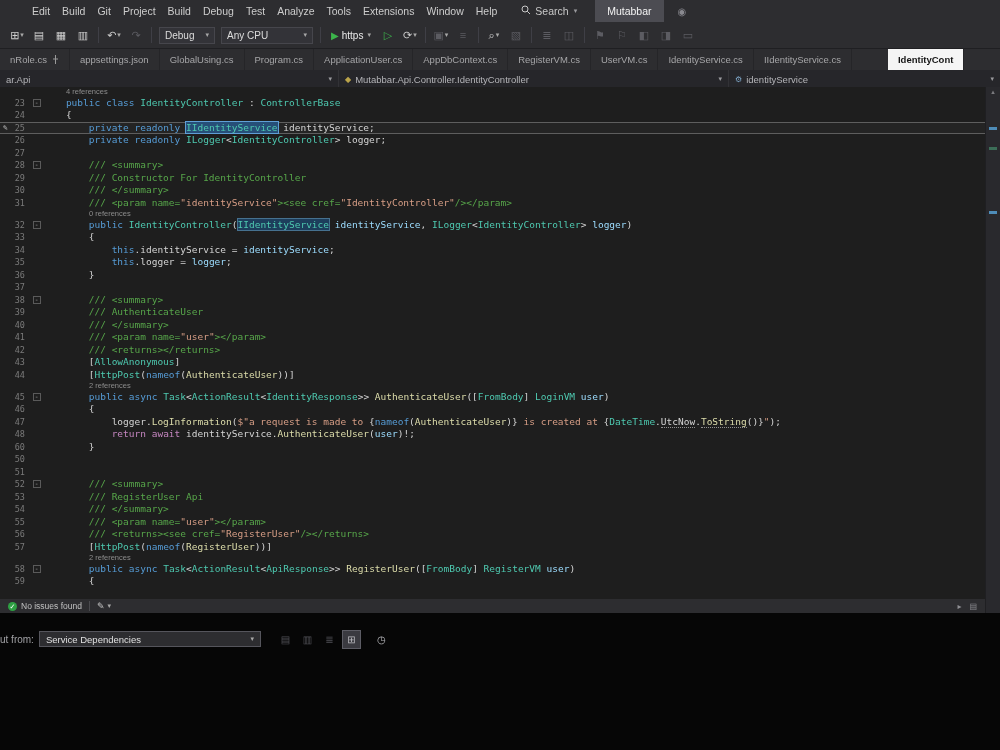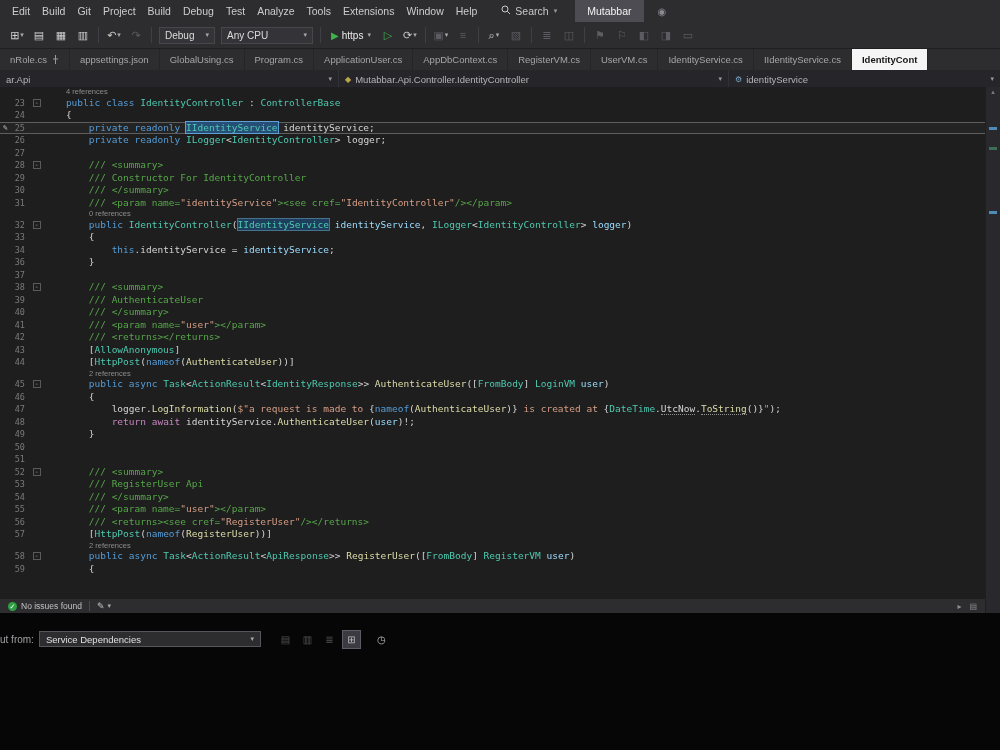--- a/index.html
+++ b/index.html
@@ -1,21 +1,21 @@
 <!DOCTYPE html>
 <html><head>
 <meta charset="utf-8">
 <style>
   html,body{margin:0;padding:0;background:#000;}
   .vs{width:1000px;height:750px;position:relative;background:#1E1E1E;overflow:hidden;
       font-family:"Liberation Sans",sans-serif;-webkit-font-smoothing:antialiased;}
   
   .menubar{height:22px;background:#2D2D30;display:flex;align-items:center;color:#CCCCCC;
            font-size:10.5px;padding-left:6px;}
-  .menu-items{display:flex;height:100%;}
+  .menu-items{display:flex;height:100%;margin-left:20px;}
   .menu-item{padding:0 6px;display:flex;align-items:center;cursor:default;}
   .search-box{margin-left:18px;display:flex;align-items:center;gap:4px;color:#C8C8C8;}
   .search-box .caret{font-size:7px;color:#9A9A9E;}
   .account-btn{margin-left:18px;background:#4C4C52;color:#F2F2F2;padding:0 12px;height:100%;
                display:flex;align-items:center;}
   .menu-extra{margin-left:14px;color:#8A8A90;font-size:10px;}
   
   .toolbar{height:26px;background:#2D2D30;border-bottom:1px solid #1F1F22;display:flex;
            align-items:center;padding-left:6px;}
   .tb-icon{min-width:16px;height:18px;display:flex;align-items:center;justify-content:center;
@@ -25,21 +25,21 @@
   .caret{font-size:7px;color:#A8A8A8;margin-left:1px;}
   .tb-select{height:17px;background:#333338;border:1px solid #46464C;color:#DCDCDC;font-size:10px;
              display:flex;align-items:center;padding:0 5px;justify-content:space-between;margin:0 3px;box-sizing:border-box;}
   .tb-run{display:flex;align-items:center;height:18px;padding:0 6px;color:#EAEAEA;font-size:10px;gap:3px;}
   .run-glyph{color:#3CB44B;font-size:10px;}
   .tb-sep{width:1px;height:16px;background:#3F3F46;margin:0 4px;}
   
   .tabbar{height:21px;background:#2D2D30;display:flex;align-items:stretch;overflow:hidden;white-space:nowrap;}
   .tab{display:flex;align-items:center;padding:0 10px;font-size:9.5px;color:#A6A6A8;
        border-right:1px solid #252528;}
-  .tab.active{background:#F5F5F5;color:#161616;font-weight:bold;}
+  .tab.active{background:#F5F5F5;color:#161616;font-weight:bold;margin-left:36px;}
   .pin{margin-left:5px;display:flex;align-items:center;}
   
   .breadcrumb{height:18px;background:#26262A;display:flex;align-items:center;font-size:9.5px;
               color:#B4B4B8;border-bottom:1px solid #1A1A1C;text-align:right;}
   .bc-cell{display:flex;align-items:center;height:100%;padding:0 6px;box-sizing:border-box;}
   .bc1{width:338px;}
   .bc2{width:390px;border-left:1px solid #323236;}
   .bc3{flex:1;border-left:1px solid #323236;}
   .bc-caret{margin-left:auto;font-size:7px;color:#9A9A9E;}
   .bc-icon{margin-right:4px;font-size:8px;}
@@ -283,39 +283,40 @@
       <div class="crow"><span class="lnum">30</span><span class="fold"></span><span class="ctext"><span class="c">        /// &lt;/summary&gt;</span></span></div>
       <div class="crow"><span class="lnum">31</span><span class="fold"></span><span class="ctext"><span class="c">        /// &lt;param name=</span><span class="cs">"identityService"</span><span class="c">&gt;&lt;see cref=</span><span class="cs">"IdentityController"</span><span class="c">/&gt;&lt;/param&gt;</span></span></div>
       <div class="lensrow">
         <span class="lnum"></span>
         <span class="fold"></span>
         <span class="lenstext" style="padding-left: 46px;">0 references</span>
       </div>
       <div class="crow"><span class="lnum">32</span><span class="fold"><span class="foldbox">-</span></span><span class="ctext"><span class="n">        </span><span class="k">public</span><span class="n"> </span><span class="t">IdentityController</span><span class="n">(</span><span class="t selB">IIdentityService</span><span class="n"> </span><span class="p">identityService</span><span class="n">, </span><span class="t">ILogger</span><span class="n">&lt;</span><span class="t">IdentityController</span><span class="n">&gt; </span><span class="p">logger</span><span class="n">)</span></span></div>
       <div class="crow"><span class="lnum">33</span><span class="fold"></span><span class="ctext"><span class="n">        {</span></span></div>
       <div class="crow"><span class="lnum">34</span><span class="fold"></span><span class="ctext"><span class="n">            </span><span class="k">this</span><span class="n">.identityService = </span><span class="p">identityService</span><span class="n">;</span></span></div>
+      <div class="crow"><span class="lnum">35</span><span class="fold"></span><span class="ctext"><span class="n">            </span><span class="k">this</span><span class="n">.logger = </span><span class="p">logger</span><span class="n">;</span></span></div>
       <div class="crow"><span class="lnum">36</span><span class="fold"></span><span class="ctext"><span class="n">        }</span></span></div>
       <div class="crow"><span class="lnum">37</span><span class="fold"></span><span class="ctext"></span></div>
       <div class="crow"><span class="lnum">38</span><span class="fold"><span class="foldbox">-</span></span><span class="ctext"><span class="c">        /// &lt;summary&gt;</span></span></div>
       <div class="crow"><span class="lnum">39</span><span class="fold"></span><span class="ctext"><span class="c">        /// AuthenticateUser</span></span></div>
       <div class="crow"><span class="lnum">40</span><span class="fold"></span><span class="ctext"><span class="c">        /// &lt;/summary&gt;</span></span></div>
       <div class="crow"><span class="lnum">41</span><span class="fold"></span><span class="ctext"><span class="c">        /// &lt;param name=</span><span class="cs">"user"</span><span class="c">&gt;&lt;/param&gt;</span></span></div>
       <div class="crow"><span class="lnum">42</span><span class="fold"></span><span class="ctext"><span class="c">        /// &lt;returns&gt;&lt;/returns&gt;</span></span></div>
       <div class="crow"><span class="lnum">43</span><span class="fold"></span><span class="ctext"><span class="n">        [</span><span class="t">AllowAnonymous</span><span class="n">]</span></span></div>
       <div class="crow"><span class="lnum">44</span><span class="fold"></span><span class="ctext"><span class="n">        [</span><span class="t">HttpPost</span><span class="n">(</span><span class="k">nameof</span><span class="n">(</span><span class="m">AuthenticateUser</span><span class="n">))]</span></span></div>
       <div class="lensrow">
         <span class="lnum"></span>
         <span class="fold"></span>
         <span class="lenstext" style="padding-left: 46px;">2 references</span>
       </div>
       <div class="crow"><span class="lnum">45</span><span class="fold"><span class="foldbox">-</span></span><span class="ctext"><span class="n">        </span><span class="k">public</span><span class="n"> </span><span class="k">async</span><span class="n"> </span><span class="t">Task</span><span class="n">&lt;</span><span class="t">ActionResult</span><span class="n">&lt;</span><span class="t">IdentityResponse</span><span class="n">&gt;&gt; </span><span class="m">AuthenticateUser</span><span class="n">([</span><span class="t">FromBody</span><span class="n">] </span><span class="t">LoginVM</span><span class="n"> </span><span class="p">user</span><span class="n">)</span></span></div>
       <div class="crow"><span class="lnum">46</span><span class="fold"></span><span class="ctext"><span class="n">        {</span></span></div>
       <div class="crow"><span class="lnum">47</span><span class="fold"></span><span class="ctext"><span class="n">            logger.</span><span class="m">LogInformation</span><span class="n">(</span><span class="s">$"a request is made to </span><span class="n">{</span><span class="k">nameof</span><span class="n">(</span><span class="m">AuthenticateUser</span><span class="n">)} </span><span class="s">is created at </span><span class="n">{</span><span class="t">DateTime</span><span class="n">.</span><span class="n u">UtcNow</span><span class="n">.</span><span class="m u">ToString</span><span class="n">()}</span><span class="s">"</span><span class="n">);</span></span></div>
       <div class="crow"><span class="lnum">48</span><span class="fold"></span><span class="ctext"><span class="n">            </span><span class="ct">return</span><span class="n"> </span><span class="ct">await</span><span class="n"> identityService.</span><span class="m">AuthenticateUser</span><span class="n">(</span><span class="p">user</span><span class="n">)!;</span></span></div>
-      <div class="crow"><span class="lnum">49</span><span class="fold"></span><span class="ctext"><span class="n">        }</span></span></div>
+      <div class="crow"><span class="lnum">60</span><span class="fold"></span><span class="ctext"><span class="n">        }</span></span></div>
       <div class="crow"><span class="lnum">50</span><span class="fold"></span><span class="ctext"></span></div>
       <div class="crow"><span class="lnum">51</span><span class="fold"></span><span class="ctext"></span></div>
       <div class="crow"><span class="lnum">52</span><span class="fold"><span class="foldbox">-</span></span><span class="ctext"><span class="c">        /// &lt;summary&gt;</span></span></div>
       <div class="crow"><span class="lnum">53</span><span class="fold"></span><span class="ctext"><span class="c">        /// RegisterUser Api</span></span></div>
       <div class="crow"><span class="lnum">54</span><span class="fold"></span><span class="ctext"><span class="c">        /// &lt;/summary&gt;</span></span></div>
       <div class="crow"><span class="lnum">55</span><span class="fold"></span><span class="ctext"><span class="c">        /// &lt;param name=</span><span class="cs">"user"</span><span class="c">&gt;&lt;/param&gt;</span></span></div>
       <div class="crow"><span class="lnum">56</span><span class="fold"></span><span class="ctext"><span class="c">        /// &lt;returns&gt;&lt;see cref=</span><span class="cs">"RegisterUser"</span><span class="c">/&gt;&lt;/returns&gt;</span></span></div>
       <div class="crow"><span class="lnum">57</span><span class="fold"></span><span class="ctext"><span class="n">        [</span><span class="t">HttpPost</span><span class="n">(</span><span class="k">nameof</span><span class="n">(</span><span class="m">RegisterUser</span><span class="n">))]</span></span></div>
       <div class="lensrow">
         <span class="lnum"></span>

